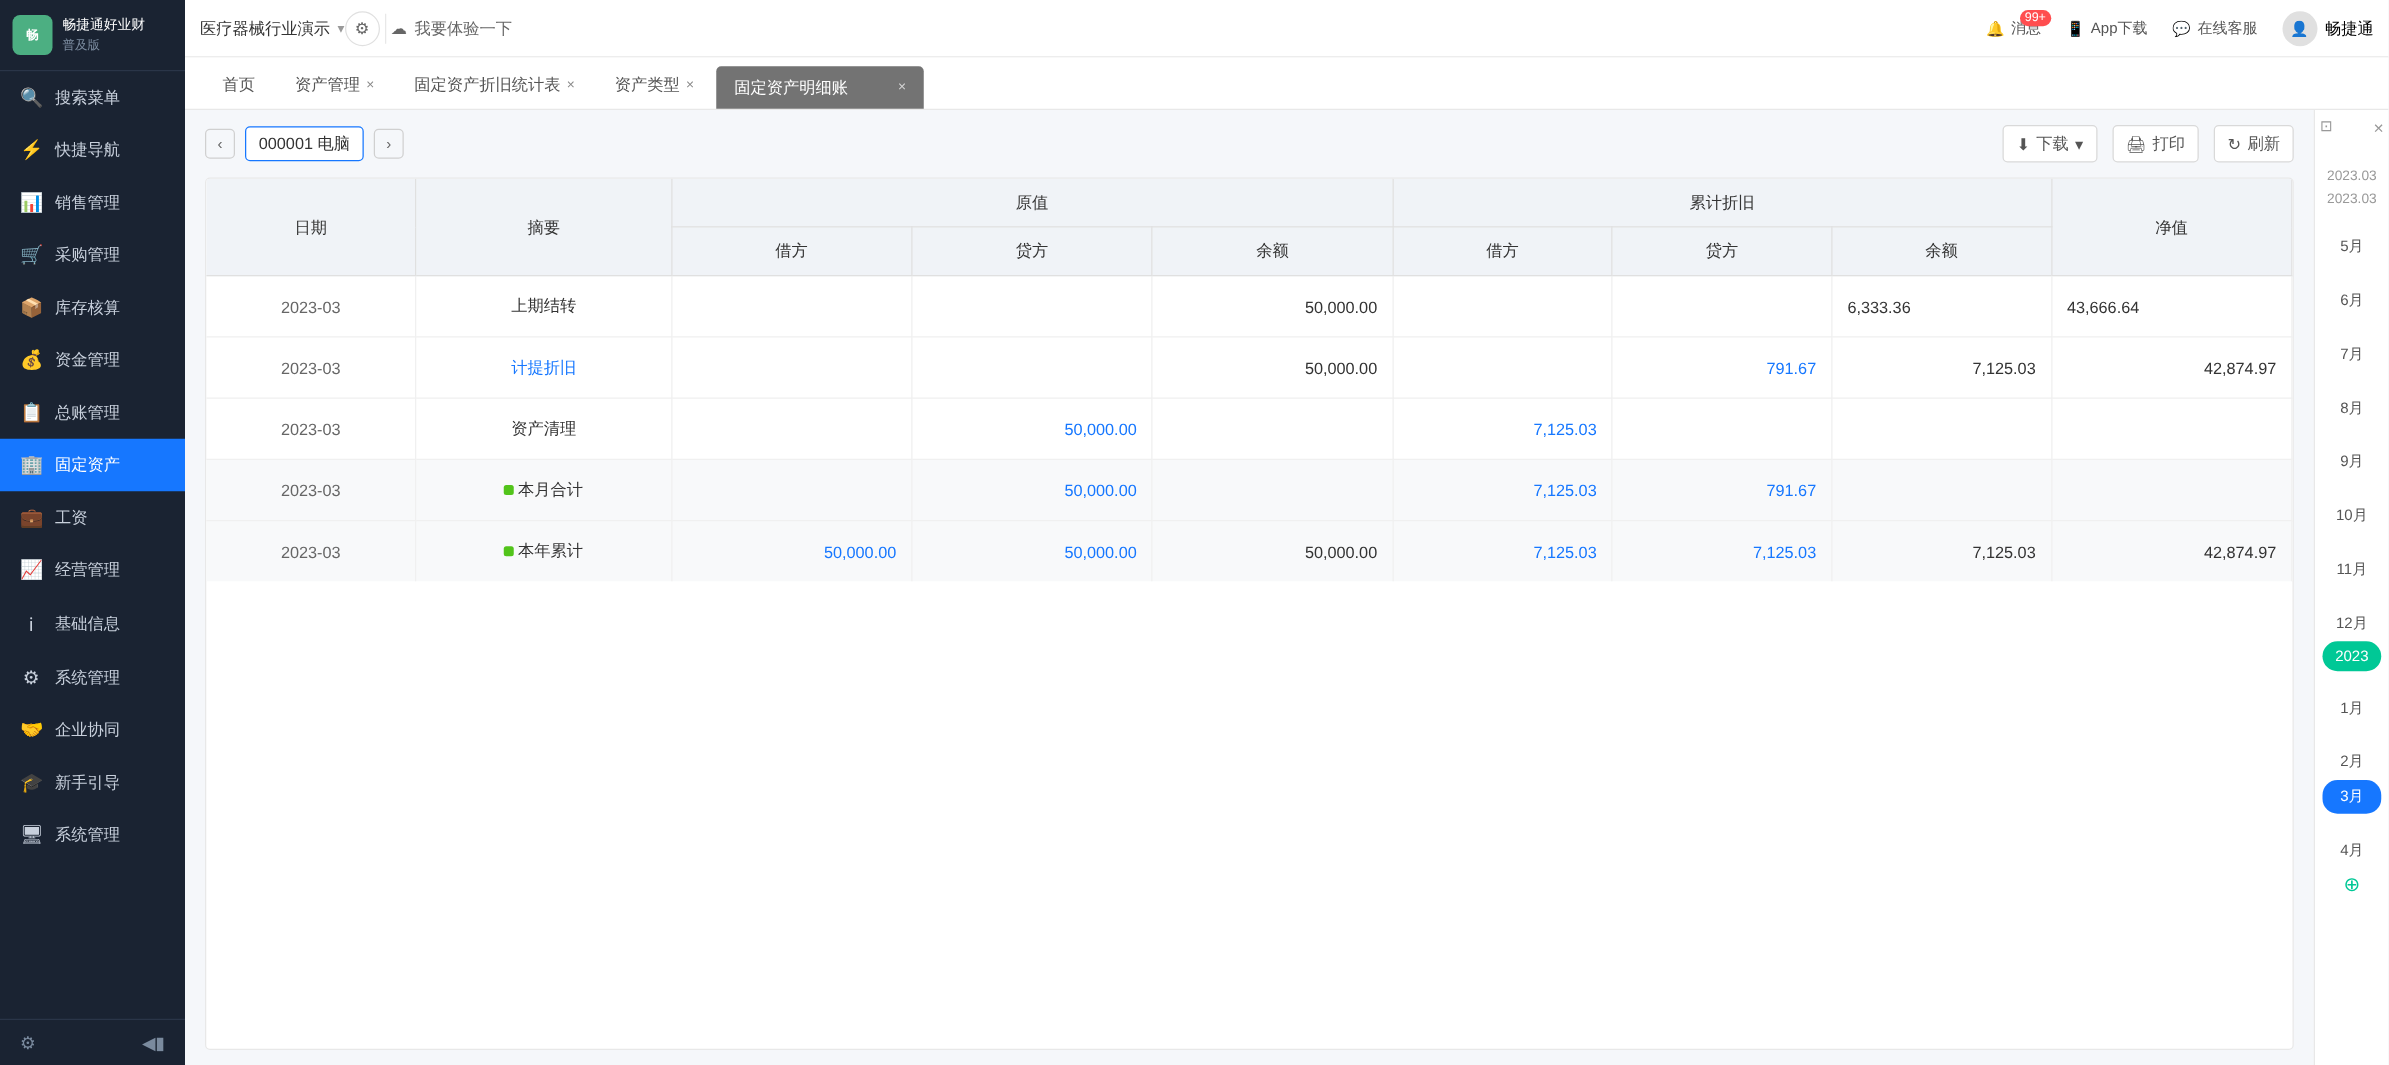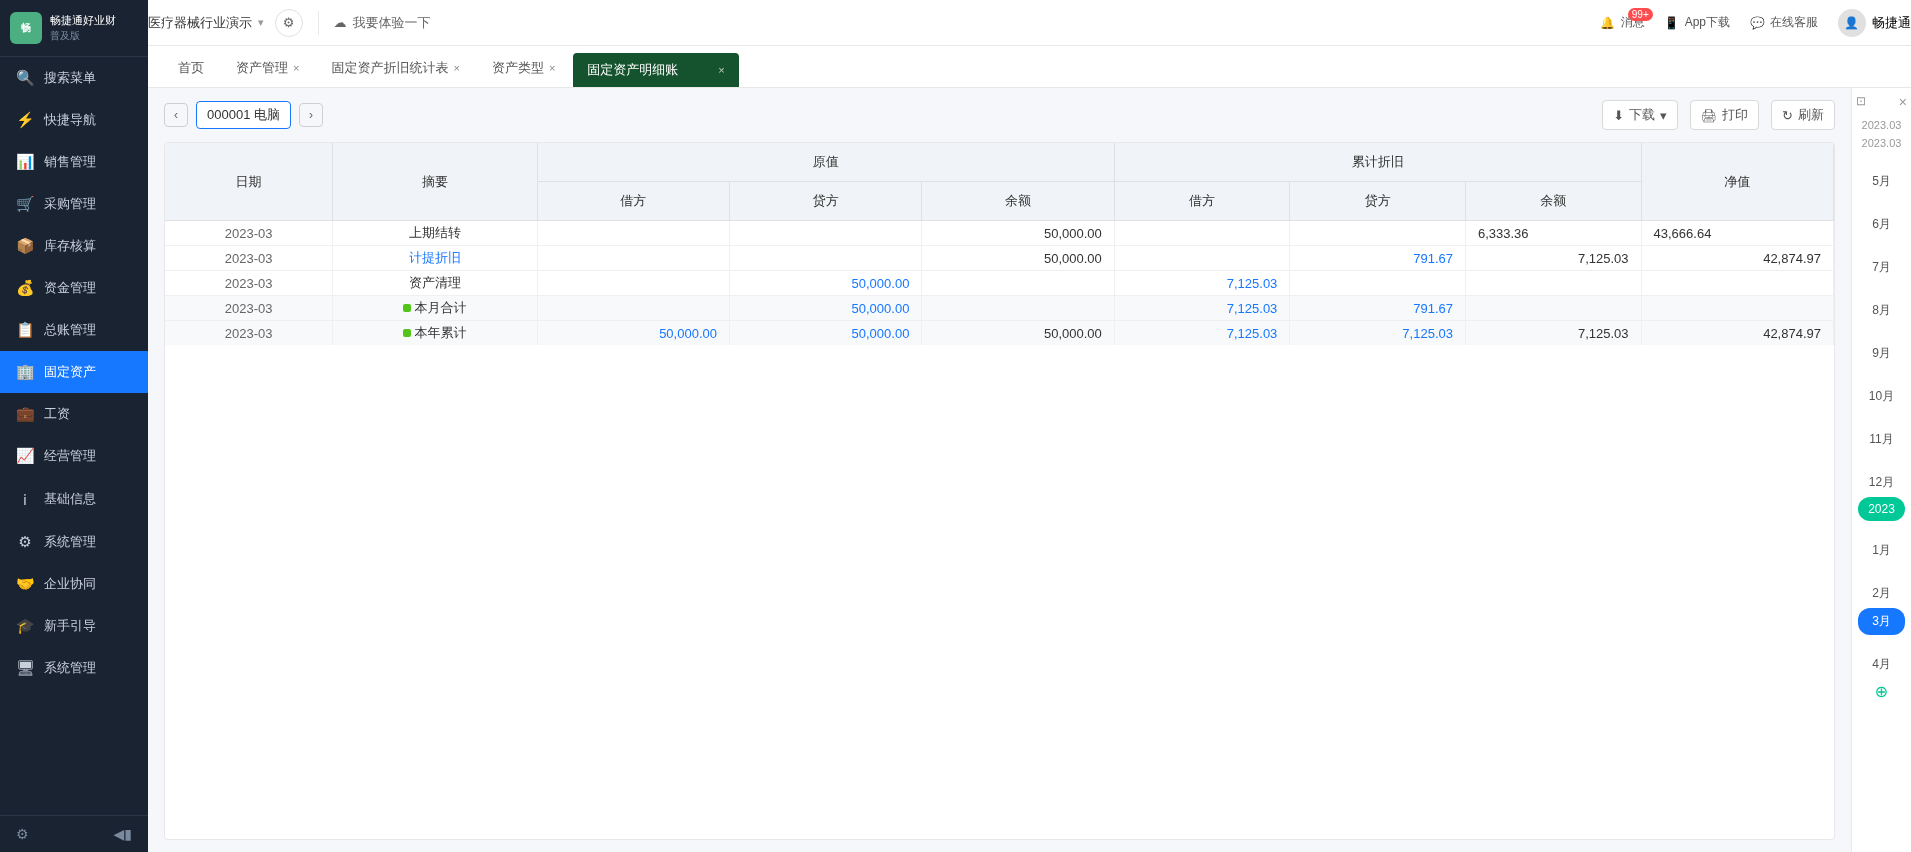--- a/index.html
+++ b/index.html
@@ -74,22 +74,22 @@
       overflow: hidden;
     }
 
     
     .topbar {
       height: 46px;
       background: #fff;
       border-bottom: 1px solid #e8e8e8;
       display: flex;
       align-items: center;
-      padding: 0 0;
-      gap: 11px;
+      padding: 0 12px;
+      gap: 0;
       flex-shrink: 0;
     }
     .topbar-company {
       display: flex;
       align-items: center;
       gap: 6px;
       font-size: 13px;
       color: #333;
       cursor: pointer;
     }
@@ -175,21 +175,21 @@
       font-size: 13px;
       cursor: pointer;
       color: #555;
       border-bottom: 2px solid transparent;
       white-space: nowrap;
       display: flex;
       align-items: center;
       gap: 5px;
     }
     .tab.active {
-      background: #14532d;
+      background: #737373;
       color: #fff;
       border-radius: 4px 4px 0 0;
       border-bottom: none;
       gap: 40px;
     }
     .tab .close-btn { font-size: 11px; cursor: pointer; opacity: 0.7; }
 
     
     .content {
       flex: 1;
@@ -273,21 +273,21 @@
       color: #333;
       border-bottom: 1px solid #e0e0e0;
       border-right: 1px solid #e0e0e0;
       white-space: nowrap;
     }
     thead tr:first-child th.group-header {
       border-bottom: 1px solid #e0e0e0;
       margin-left: 32px;
     }
     tbody tr td {
-      padding: 3px 12px;
+      padding: 15px 12px;
       text-align: center;
       border-bottom: 1px solid #f0f0f0;
       border-right: 1px solid #f0f0f0;
       color: #333;
     }
     tbody tr:last-child td { border-bottom: none; }
     tbody tr td:nth-child(1) { color: #666; }
     tbody tr td .link { color: #1677ff; cursor: pointer; text-decoration: none; }
     .subtotal-row td { background: #f8f9fa; }
     .total-row td { background: #f8f9fa; }
@@ -620,21 +620,21 @@
     <td style="text-align:right;">42,874.97</td>
   </tr>
             </tbody>
         </table>
       </div>
     </div>
 
     <div class="timeline-panel">
       <div class="timeline-close">×</div>
       <div class="timeline-expand">⊡</div>
-      <div style="margin-top: 20px;">
+      <div style="margin-top: 36px;">
         <div class="timeline-header-row">2023.03</div>
         <div class="timeline-header-row">2023.03</div>
       </div>
       <div id="timeline-months-container" style="width:100%;">
           <div class="timeline-month">5月</div>
           <div class="timeline-month">6月</div>
           <div class="timeline-month">7月</div>
           <div class="timeline-month">8月</div>
           <div class="timeline-month">9月</div>
           <div class="timeline-month">10月</div>

